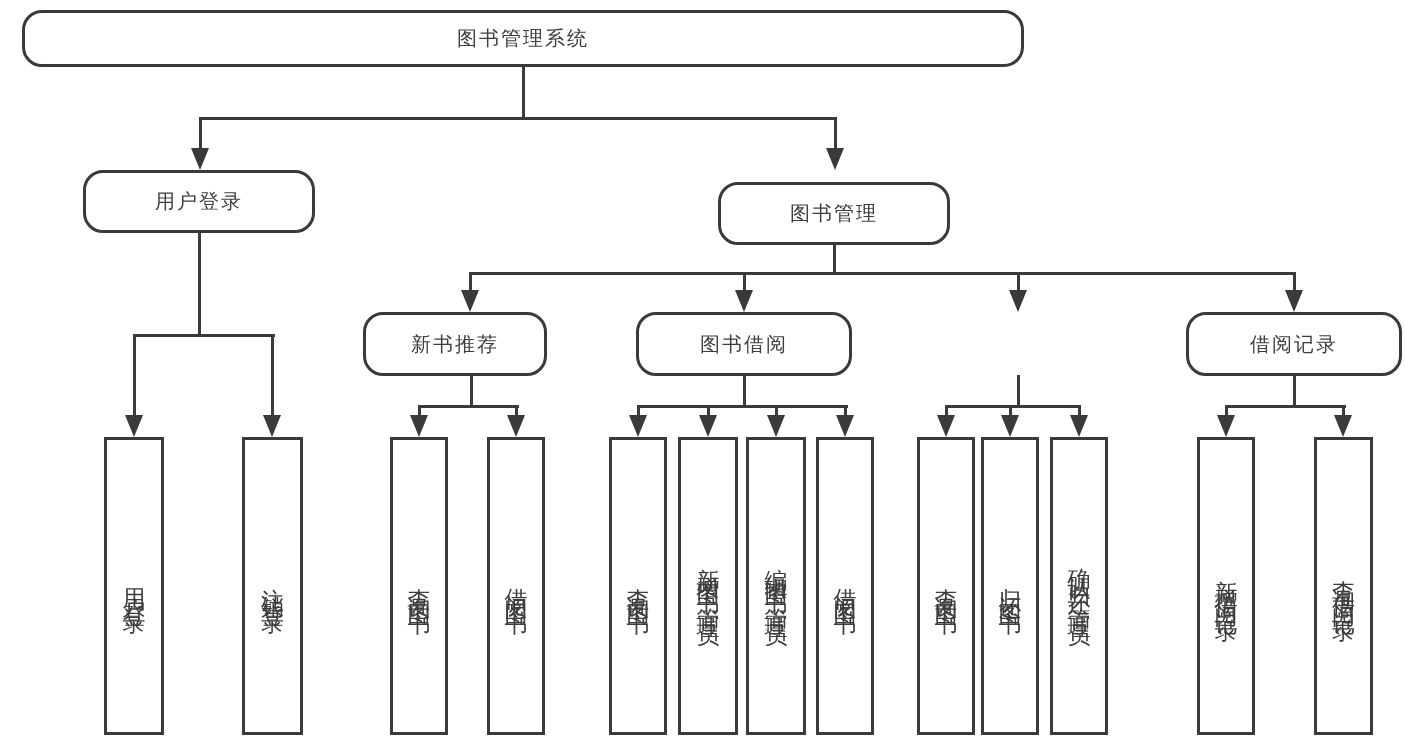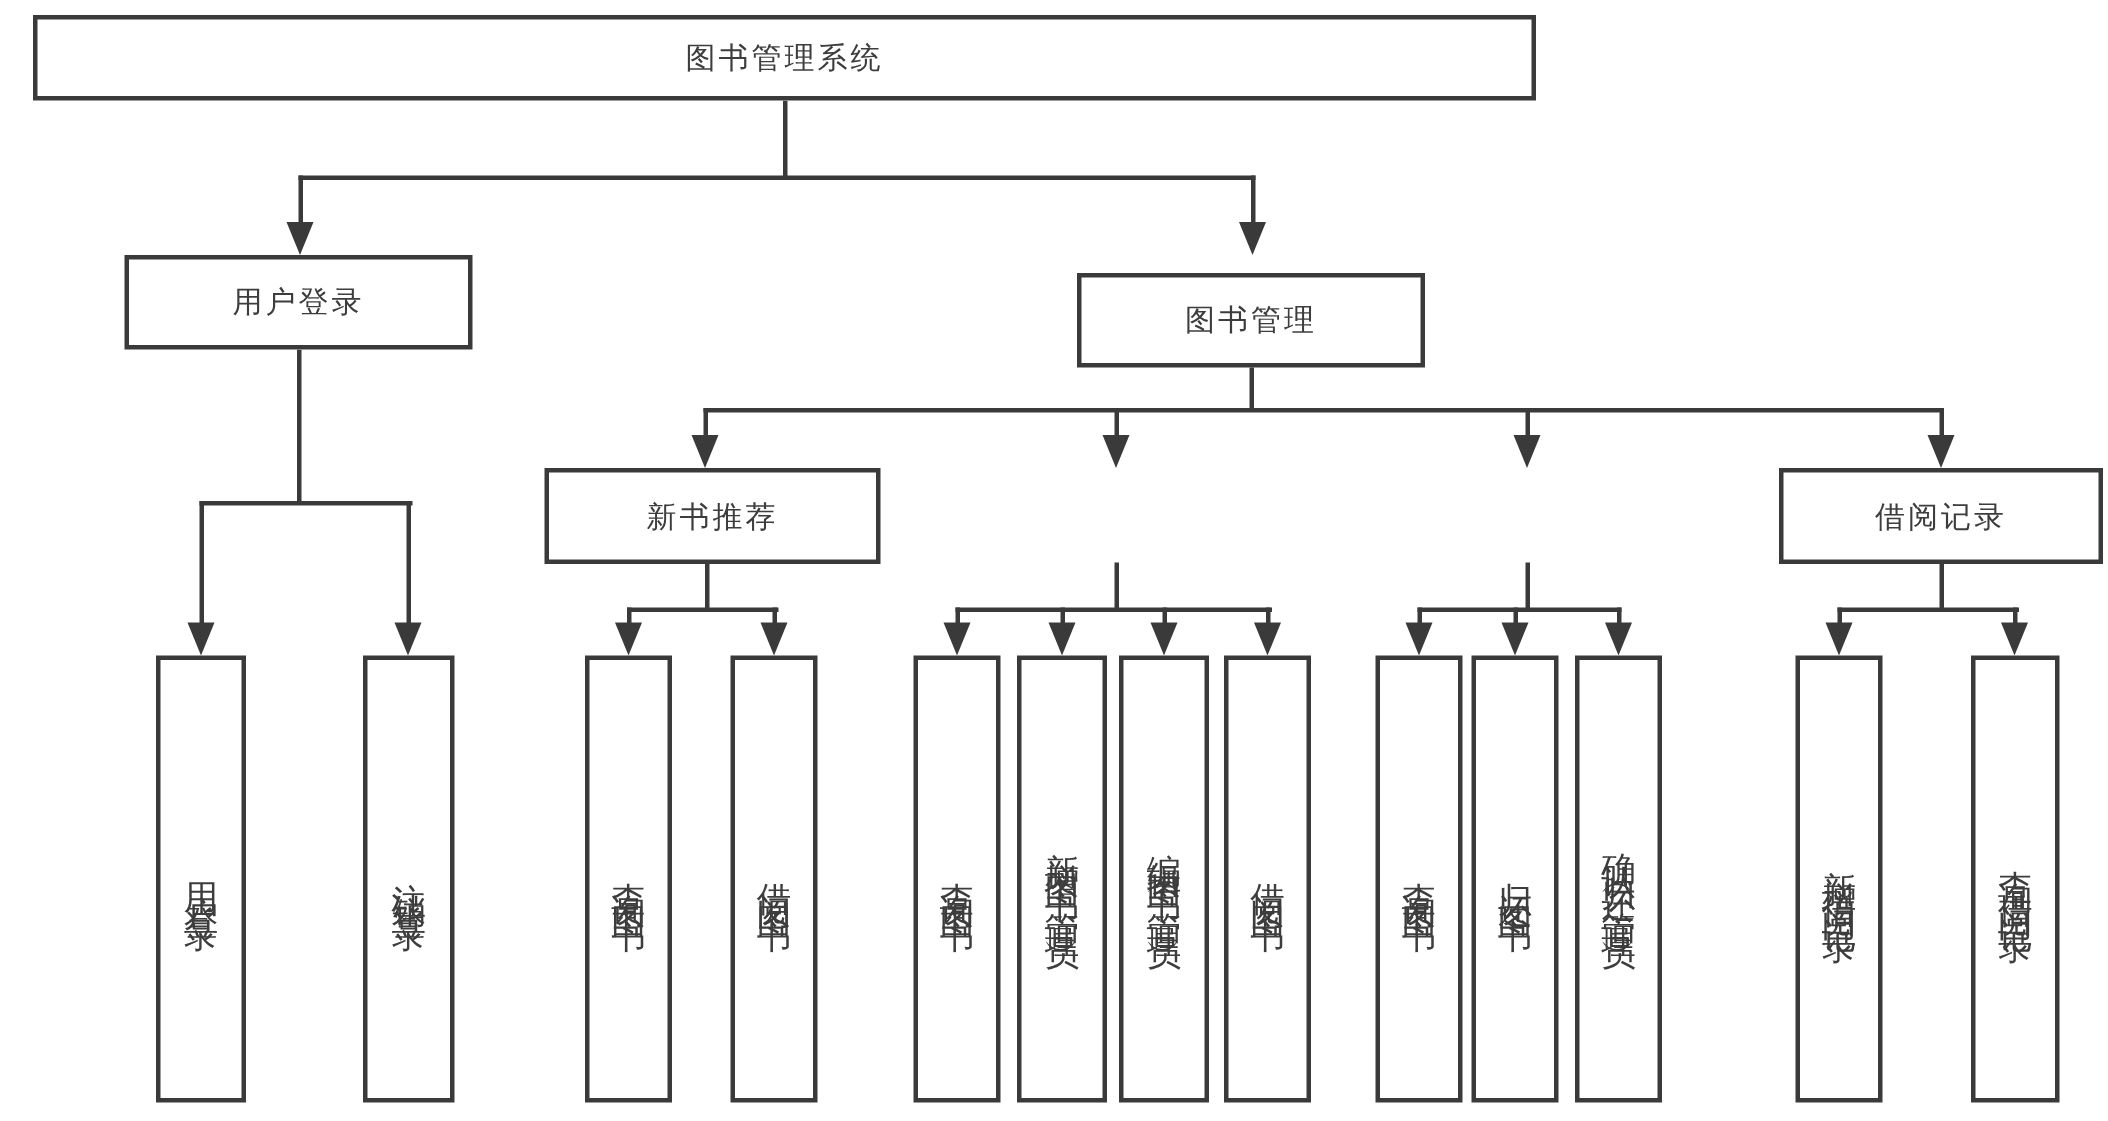--- a/index.html
+++ b/index.html
@@ -24,20 +24,21 @@
     color:var(--text);
     display:flex;
     align-items:center;
     justify-content:center;
     z-index:2;
   }
   .box.h{
     font-size:20px;
     letter-spacing:2px;
     white-space:nowrap;
+    border-radius:20px;
   }
   .box.v{
     writing-mode:vertical-rl;
     font-size:23px;
     letter-spacing:8px;
     line-height:1;
   }
   .lv{position:absolute;width:3px;background:var(--line);z-index:1;}
   .lh{position:absolute;height:3px;background:var(--line);z-index:1;}
   .arr{
@@ -59,21 +60,22 @@
 </head>
 <body>
 
 <div class="stage">
 
   <div class="box h" style="left:22px;top:10px;width:1002px;height:57px;">图书管理系统</div>
 
   <div class="box h" style="left:83px;top:170px;width:232px;height:63px;">用户登录</div>
   <div class="box h" style="left:718px;top:170px;width:232px;height:63px;margin-top:12px;">图书管理</div>
 
-  <div class="box h" style="left:363px;top:312px;width:224px;height:64px;text-align:center;">新书推荐</div>
+  <div class="box h" style="left:363px;top:312px;width:184px;height:64px;text-align:center;">新书推荐</div>
+  <div class="box h" style="left:636px;top:312px;width:216px;height:64px;">图书借阅</div>
   <div class="box h" style="left:1186px;top:312px;width:216px;height:64px;">借阅记录</div>
 
   <div class="box v" style="left:104px;top:437px;width:60px;height:298px;">用户登录</div>
   <div class="box v" style="left:242px;top:437px;width:61px;height:298px;">注销登录</div>
 
   <div class="box v" style="left:390px;top:437px;width:58px;height:298px;">查询图书</div>
   <div class="box v" style="left:487px;top:437px;width:58px;height:298px;">借阅图书</div>
 
   <div class="box v" style="left:609px;top:437px;width:58px;height:298px;">查询图书</div>
   <div class="box v" style="left:678px;top:437px;width:60px;height:298px;">新增图书（管理员）</div>

